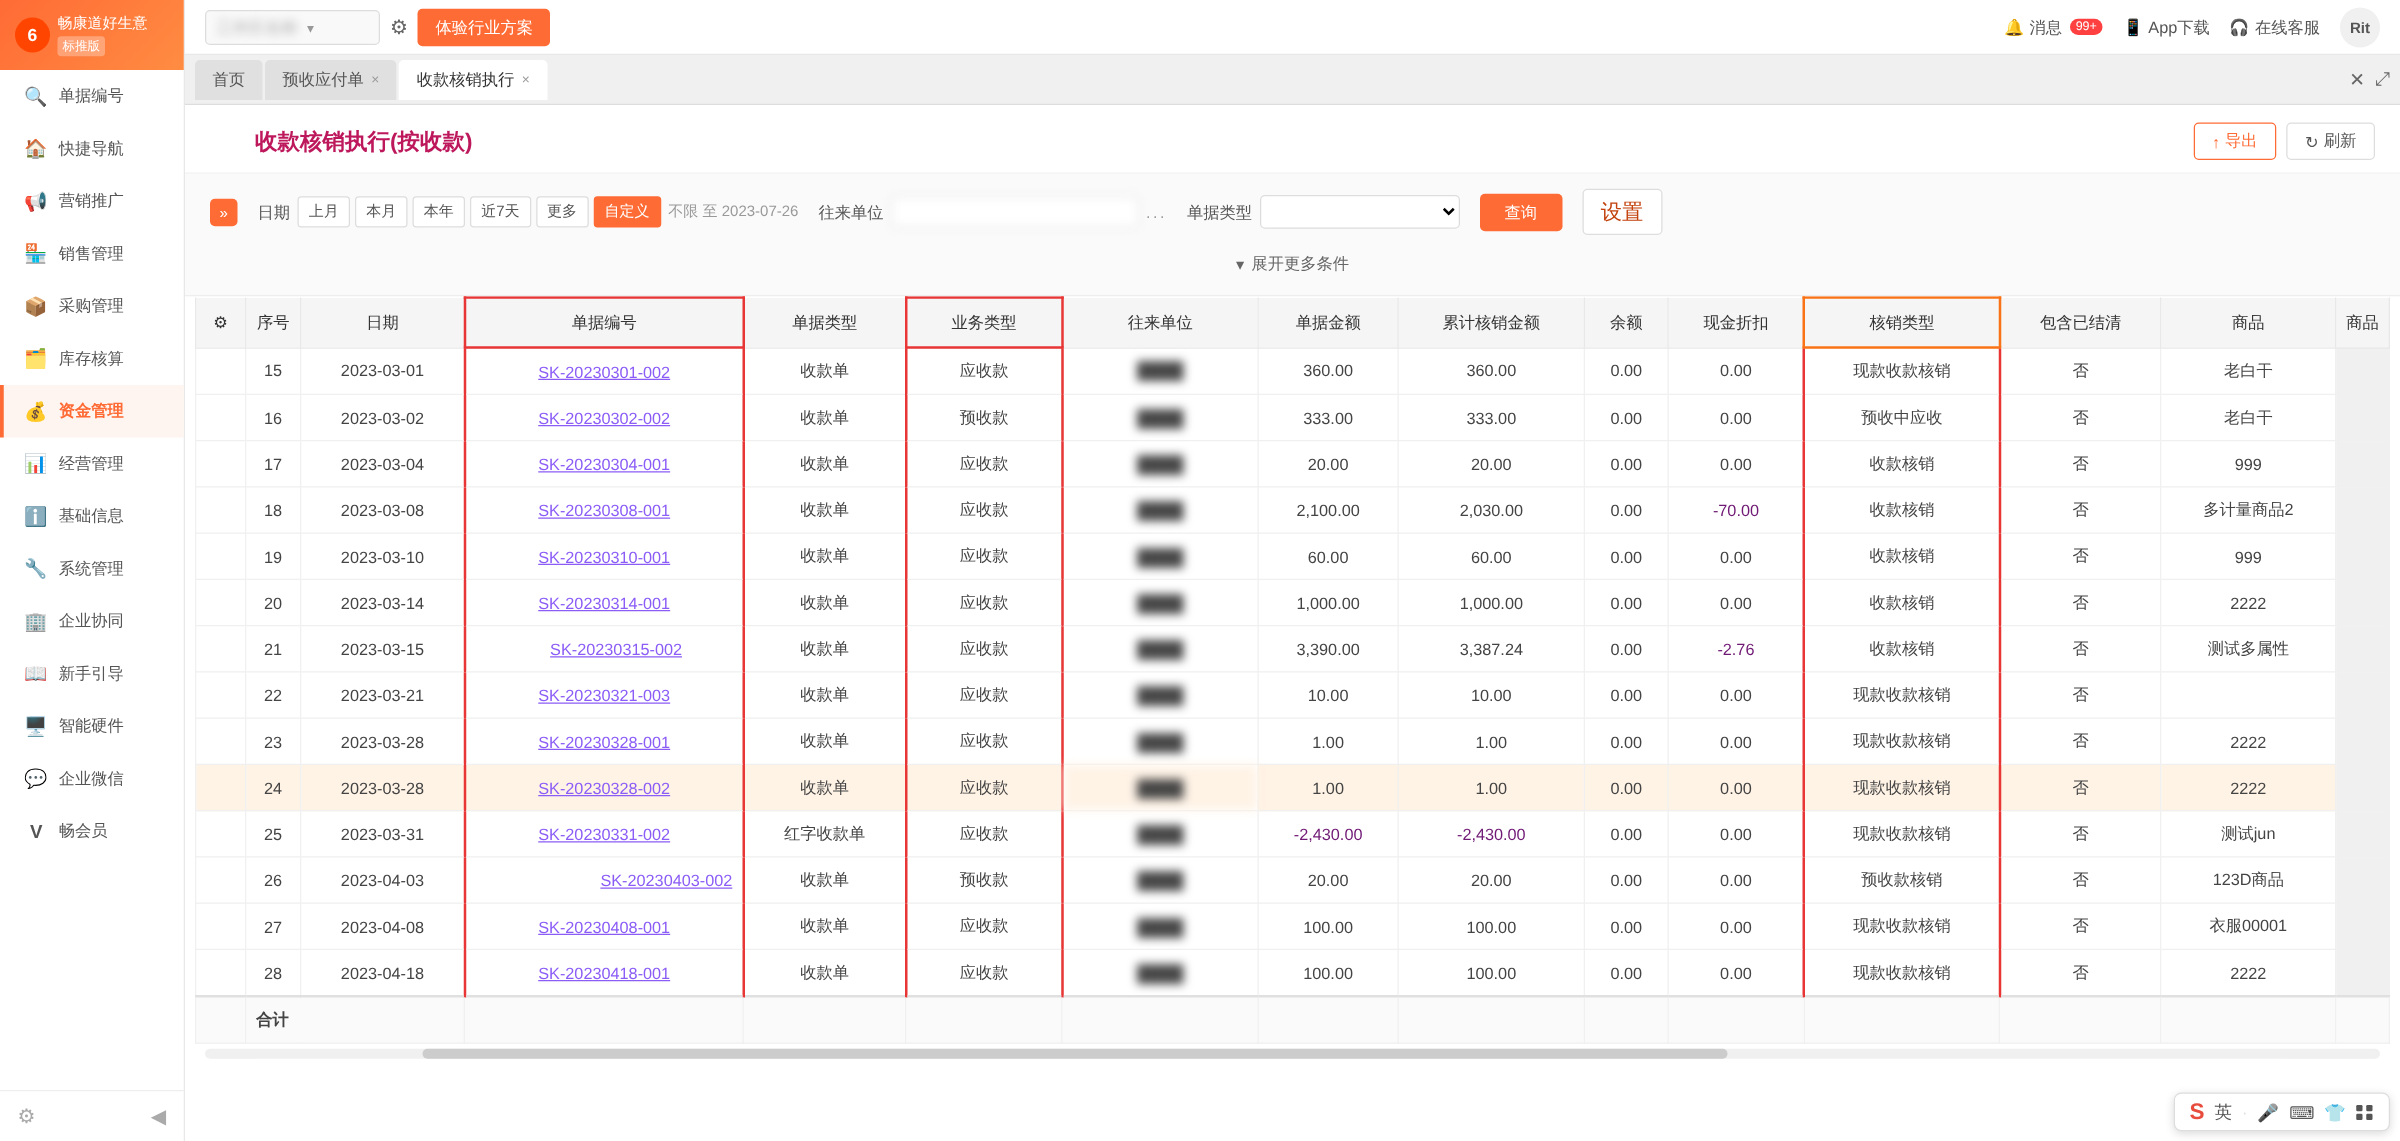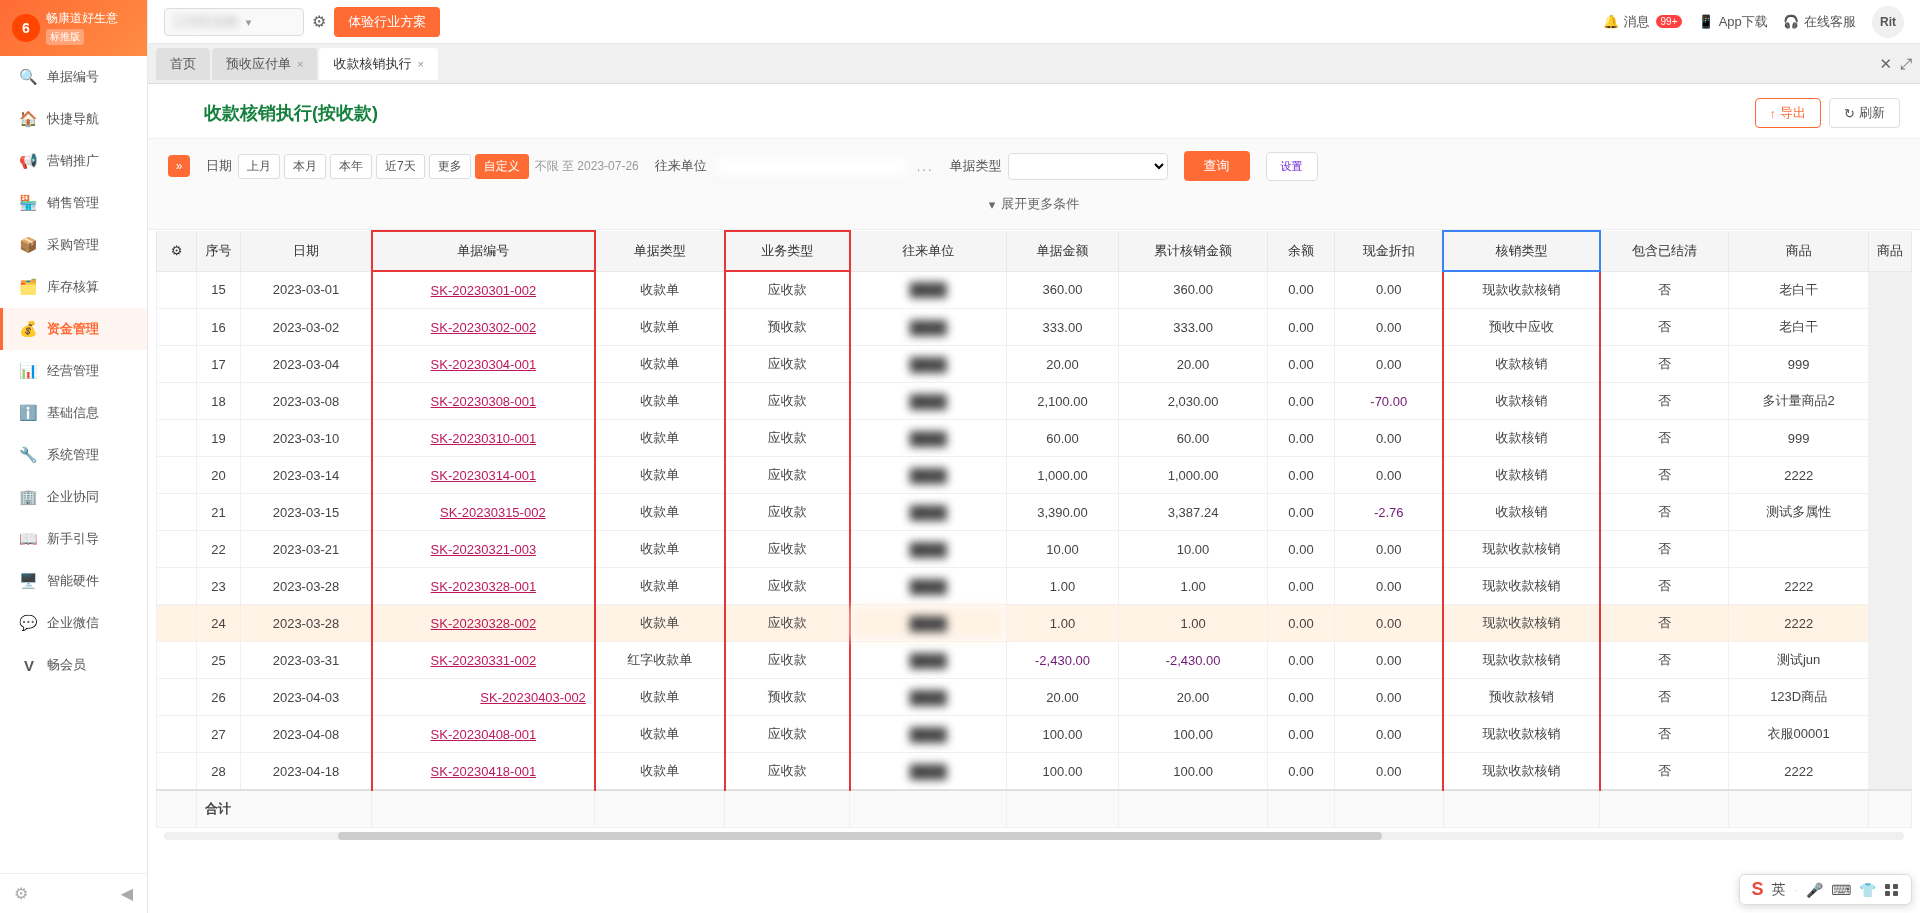--- a/index.html
+++ b/index.html
@@ -119,21 +119,21 @@
       background: white;
       padding: 0;
     }
 
     
     .page-header {
       padding: 14px 20px 10px;
       display: flex; align-items: center; justify-content: space-between;
       border-bottom: 1px solid #f0f0f0;
     }
-    .page-title { font-size: 18px; font-weight: bold; color: #15803d; padding-left: 36px; }
+    .page-title { font-size: 18px; font-weight: bold; color: #be185d; padding-left: 36px; }
     .page-header-actions { display: flex; gap: 8px; }
     .btn-export {
       border: 1px solid #ff6b35; color: #ff6b35;
       background: white; border-radius: 4px;
       padding: 5px 14px; cursor: pointer; font-size: 13px;
       display: flex; align-items: center; gap: 4px;
     }
     .btn-refresh {
       border: 1px solid #ddd; color: #555;
       background: white; border-radius: 4px;
@@ -176,22 +176,22 @@
       border: 1px solid #ddd; border-radius: 4px;
       padding: 4px 24px 4px 10px; font-size: 13px;
       min-width: 160px; background: white;
     }
     .btn-query {
       background: #ff6b35; color: white;
       border: none; border-radius: 4px;
       padding: 6px 20px; cursor: pointer; font-size: 13px;
     }
     .btn-settings {
-      border: 1px solid #ddd; color: #6d28d9; background: white;
-      border-radius: 4px; padding: 6px 14px; cursor: pointer; font-size: 11px;
+      border: 1px solid #ddd; color: #c2410c; background: white;
+      border-radius: 4px; padding: 6px 14px; cursor: pointer; font-size: 17px;
     }
     .expand-conditions {
       display: flex; align-items: center; justify-content: center;
       gap: 6px; color: #666; font-size: 13px; cursor: pointer;
       padding: 4px 0;
     }
 
     
     .table-container { padding: 0 8px; overflow: auto; }
     table { width: 100%; border-collapse: collapse; font-size: 13px; }
@@ -209,21 +209,21 @@
     td {
       padding: 9px 8px;
       text-align: center;
       border-bottom: 1px solid #f0f0f0;
       border-right: 1px solid #f0f0f0;
       color: #444;
       white-space: nowrap;
     }
     td:first-child { border-left: 1px solid #f0f0f0; }
     tr.highlighted td { background: #fff3e6; }
-    .link-text { color: #be185d; cursor: pointer; text-decoration: underline; }
+    .link-text { color: #8b5cf6; cursor: pointer; text-decoration: underline; }
     .negative { color: #701a75; }
 
     
     .total-row td { background: #fafafa; font-weight: 500; border-top: 2px solid #e0e0e0; }
 
     
     .scrollbar-track {
       height: 8px; background: #f0f0f0;
       margin: 4px 8px;
       border-radius: 4px;
@@ -436,21 +436,21 @@
             <th style="width:44px;">序号</th>
             <th>日期</th>
             <th style="border:2px solid #e83535;min-width:140px;">单据编号</th>
             <th>单据类型</th>
             <th style="border:2px solid #e83535;min-width:80px;">业务类型</th>
             <th style="min-width:100px;">往来单位</th>
             <th>单据金额</th>
             <th>累计核销金额</th>
             <th>余额</th>
             <th>现金折扣</th>
-            <th style="border:2px solid #3b82f6;min-width:100px;margin-left:45px;">核销类型</th>
+            <th style="border:2px solid #f97316;min-width:100px;margin-left:45px;">核销类型</th>
             <th>包含已结清</th>
             <th>商品</th>
             <th>商品</th>
           </tr>
         </thead>
         <tbody id="table-body">
         <tr>
               <td></td>
               <td>15</td>
               <td>2023-03-01</td>

